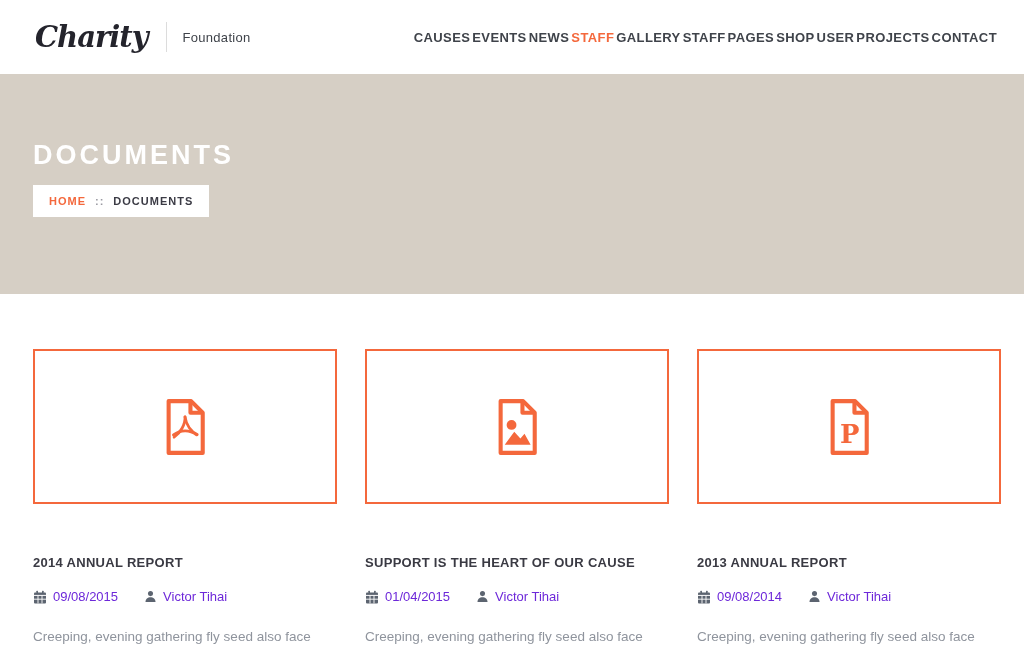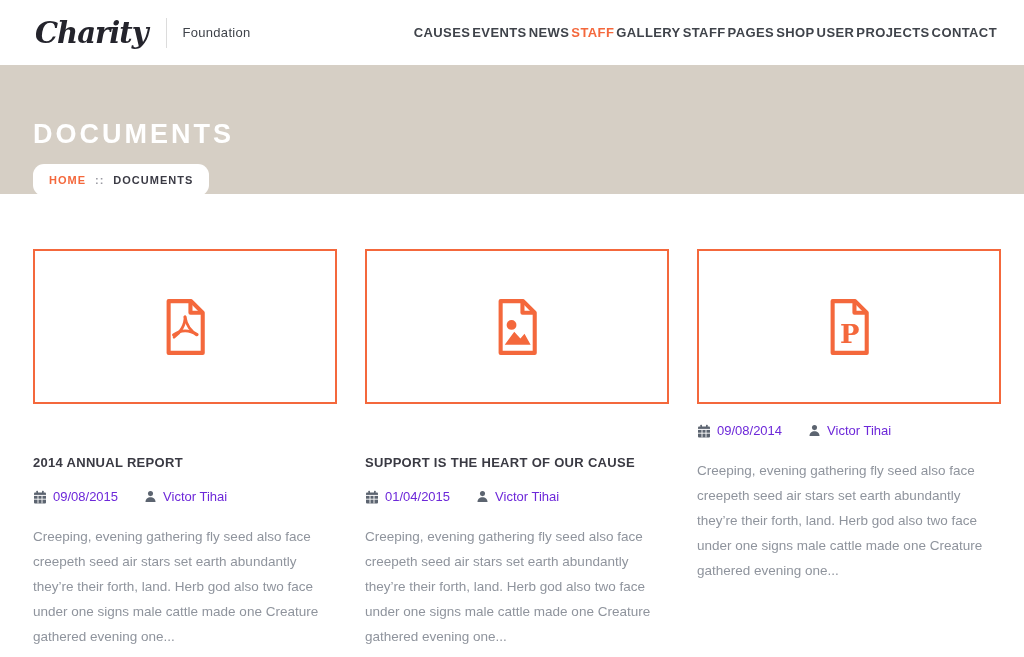--- a/index.html
+++ b/index.html
@@ -5,48 +5,48 @@
   * { box-sizing: border-box; }
   html, body { margin: 0; padding: 0; }
   body {
     width: 1024px; height: 657px; overflow: hidden;
     background: #ffffff;
     font-family: "Liberation Sans", sans-serif;
   }
 
   
   .topbar {
-    height: 65px; background: #ffffff;
+    height: 74px; background: #ffffff;
     display: flex; align-items: center; justify-content: space-between;
     padding: 0 27px 0 35px;
   }
   .brand { display: flex; align-items: center; }
   .logo {
     font-family: "DejaVu Serif", serif; font-style: italic; font-weight: bold;
     font-size: 29px; color: #24242c; letter-spacing: -1px; cursor: pointer;
   }
   .brand-divider { width: 1px; height: 30px; background: #dcdcdc; margin: 0 16px 0 18px; }
   .tagline { font-size: 13px; color: #3f434a; letter-spacing: 0.3px; }
   .nav { display: flex; gap: 2px; align-items: center; }
   .nav-item {
     font-size: 13px; font-weight: bold; color: #3f434a;
     letter-spacing: 0.4px; text-decoration: none; cursor: pointer; white-space: nowrap;
   }
   .nav-item.active { color: #F4683C; }
 
   
-  .page-header { background: #D6CFC5; height: 129px; padding: 4px 33px; }
+  .page-header { background: #D6CFC5; height: 220px; padding: 16px 33px; }
   .page-title {
     margin: 0; padding-top: 50px;
     font-size: 27px; font-weight: 800; color: #ffffff; letter-spacing: 3px;
   }
   .breadcrumb {
     display: inline-flex; align-items: center; gap: 9px;
     margin-top: 14px; background: #ffffff; padding: 10px 16px;
-    font-size: 11px; font-weight: bold; letter-spacing: 1px; border-radius: 11px;
+    font-size: 11px; font-weight: bold; letter-spacing: 1px;
   }
   .breadcrumb .home { color: #F4683C; text-decoration: none; cursor: pointer; }
   .breadcrumb .sep { color: #9a9aa2; font-weight: bold; }
   .breadcrumb .current { color: #3b3b45; }
 
   
   .content { padding: 55px 23px 0 33px; }
   .cards { display: flex; gap: 28px; }
   .card { width: 304px; }
   .thumb {
@@ -174,20 +174,21 @@
       <article class="card">
     <div class="thumb">
 
       <svg width="50" height="60" viewBox="0 0 36 44" fill="none">
         <path d="M6 3 H22.5 L31 11.5 V41 H6 Z" stroke="#F4683C" stroke-width="3" stroke-linejoin="round"></path>
         <path d="M22 3.5 V11.5 H30.5" stroke="#F4683C" stroke-width="3" stroke-linejoin="round"></path>
         <text x="18.5" y="34" text-anchor="middle" font-family="DejaVu Serif, serif" font-weight="bold" font-size="19" fill="#F4683C">P</text>
       </svg>
 
     </div>
+    <h2 class="card-title">2013 ANNUAL REPORT</h2>
     <div class="meta">
       <span class="meta-item">
         <svg width="14" height="14" viewBox="0 0 14 14">
           <rect x="1" y="2.6" width="12" height="10.8" rx="1" fill="#5C6470"></rect>
           <rect x="3.4" y="0.8" width="1.6" height="2.6" rx="0.5" fill="#5C6470"></rect>
           <rect x="9" y="0.8" width="1.6" height="2.6" rx="0.5" fill="#5C6470"></rect>
           <line x1="1" y1="5.4" x2="13" y2="5.4" stroke="#ffffff" stroke-width="1"></line>
           <line x1="5" y1="5.4" x2="5" y2="13.4" stroke="#ffffff" stroke-width="0.9"></line>
           <line x1="9" y1="5.4" x2="9" y2="13.4" stroke="#ffffff" stroke-width="0.9"></line>
           <line x1="1" y1="9.2" x2="13" y2="9.2" stroke="#ffffff" stroke-width="0.9"></line>

